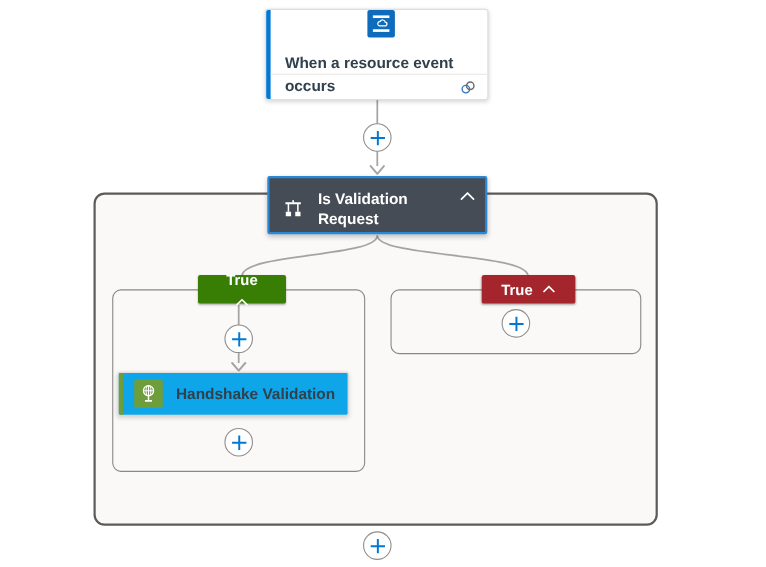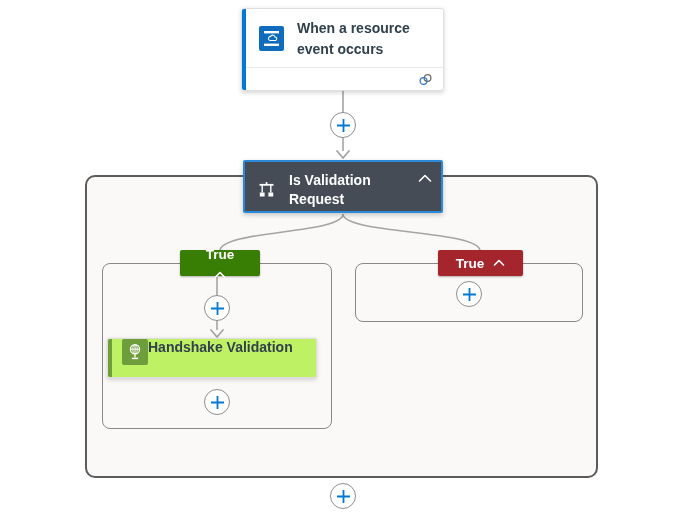--- a/index.html
+++ b/index.html
@@ -15,21 +15,21 @@
     justify-content:center; z-index:3; cursor:pointer; padding:0; }
   .plus-btn svg { display:block; }
 
   
   .trigger-card { position:absolute; left:241px; top:8px; width:203px; height:83px;
     background:#ffffff; border:1px solid #e1dfdd; border-radius:3px;
     box-shadow:0 1.5px 4px rgba(0,0,0,.16); z-index:3; }
   .trigger-accent { position:absolute; left:0; top:0; bottom:0; width:4px; background:#0078d4;
     border-radius:2px 0 0 2px; }
   .trigger-content { position:absolute; left:4px; right:0; top:0; height:59px;
-    display:flex; align-items:center; padding:0 10px 0 13px; gap:13px; cursor:pointer; }
+    display:flex; align-items:center; padding:0 10px 0 13px; gap:13px; cursor:pointer;flex-direction:column; }
   .trigger-icon { width:25px; height:25px; border-radius:2px; background:#0f6cbd;
     display:flex; align-items:center; justify-content:center; flex-shrink:0; }
   .card-title { font-size:14px; font-weight:700; color:#30404d; line-height:21px; }
   .trigger-footer { position:absolute; left:4px; right:0; bottom:0; height:23px;
     border-top:1px solid #ebe9e7; display:flex; align-items:center; justify-content:flex-end;
     padding-right:10px; }
   .link-icon { display:flex; cursor:pointer; }
 
   
   .outer-scope { position:absolute; left:85px; top:175px; width:513px; height:303px;
@@ -50,23 +50,23 @@
   .badge { position:absolute; top:250px; height:26px; border-radius:2px; z-index:3;
     display:flex; align-items:center; justify-content:center; gap:9px;
     color:#ffffff; font-size:13.5px; font-weight:700;
     box-shadow:0 1px 2px rgba(0,0,0,.3); cursor:pointer; }
   .badge.true  { left:180px; width:80px; background:#387d04;flex-direction:column; }
   .badge.false { left:438px; width:85px; background:#a4262c; }
   .badge .chev { display:flex; }
 
   
   .action-card { position:absolute; left:107px; top:338px; width:210px; height:40px;
-    background:#bef264; border:1px solid #e1dfdd; border-radius:2px; z-index:3;
-    box-shadow:0 1.5px 4px rgba(0,0,0,.16); display:flex; 
-    padding-left:14px; cursor:pointer; }
+    background:#0ea5e9; border:1px solid #e1dfdd; border-radius:2px; z-index:3;
+    box-shadow:0 1.5px 4px rgba(0,0,0,.16); display:flex; align-items:center;
+    gap:12px; padding-left:14px; cursor:pointer; }
   .action-accent { position:absolute; left:0; top:0; bottom:0; width:4px; background:#6e9d3b;
     border-radius:2px 0 0 2px; }
   .action-icon { width:26px; height:26px; border-radius:2px; background:#6e9d3b;
     display:flex; align-items:center; justify-content:center; flex-shrink:0; }
   .action-title { font-size:14px; font-weight:600; color:#30404d; white-space:nowrap; }
 </style>
 </head>
 <body>
 
 <div class="canvas">

